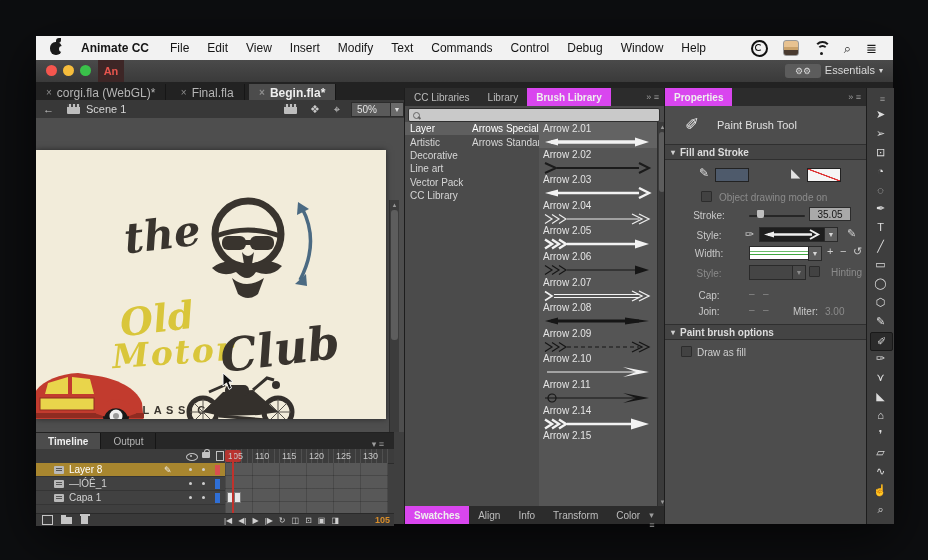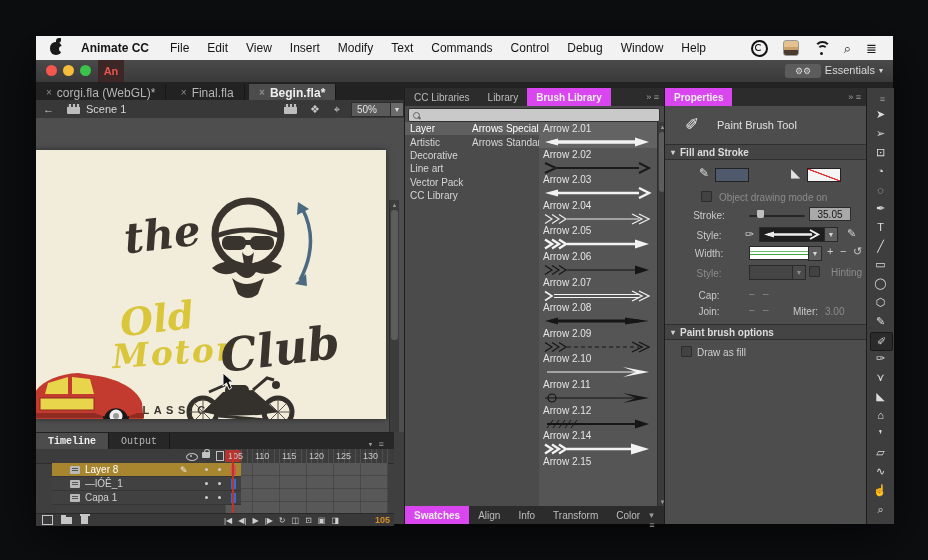--- a/index.html
+++ b/index.html
@@ -53,37 +53,37 @@
   #w-tagline{left:94px;top:254px;font-size:11px;letter-spacing:4.5px;color:#39342e;font-weight:bold;}
   #head-svg{left:150px;top:44px;}
   #car-svg{left:-4px;top:211px;}
   #moto-svg{left:145px;top:218px;}
   #cursor-svg{left:186px;top:222px;}
   #v-scroll{left:353px;top:82px;width:9px;height:314px;background:#3c3c3c;border-left:1px solid #2e2e2e;}
   #v-scroll .thumb{left:1px;top:10px;width:7px;height:130px;background:#5d5d5d;border-radius:3px;}
   .sc-ar{width:9px;height:9px;color:#9a9a9a;font-size:6px;display:flex;align-items:center;justify-content:center;}
   
   #timeline{left:0;top:396px;width:358px;height:92px;background:#3f3f3f;border-top:1px solid #222;}
-  #tl-tabs{left:0;top:0;width:358px;height:16px;background:#272727;display:flex;font-size:10px;color:#b5b5b5;font-family:Liberation Mono, monospace;}
+  #tl-tabs{left:0;top:0;width:358px;height:16px;background:#272727;display:flex;font-size:10px;color:#b5b5b5;}
   .tl-tab{padding:0 12px;display:flex;align-items:center;border-right:1px solid #161616;height:16px;}
   .tl-tab.active{background:#4c4c4c;color:#efefef;font-weight:bold;}
   #tl-header{left:0;top:16px;width:358px;height:14px;background:#3c3c3c;border-bottom:1px solid #2c2c2c;}
   .hdr-eye{left:150px;top:4px;width:10px;height:6px;border:1px solid #c3c3c3;border-radius:50%;}
   .hdr-eye::after{content:"";position:absolute;left:3px;top:1px;width:2px;height:2px;background:#c3c3c3;border-radius:50%;}
   .hdr-lock{left:166px;top:3px;width:8px;height:6px;background:#c3c3c3;border-radius:1px;}
   .hdr-lock::before{content:"";position:absolute;left:1.5px;top:-3px;width:4px;height:3px;border:1px solid #c3c3c3;border-bottom:0;border-radius:3px 3px 0 0;}
   .hdr-box{left:180px;top:2px;width:6px;height:8px;border:1px solid #c3c3c3;}
   #ruler{left:189px;top:16px;width:163px;height:14px;font-size:9px;color:#c9c9c9;
     background:repeating-linear-gradient(90deg,rgba(255,255,255,.10) 0 1px,transparent 1px 5.4px);}
   .ruler-num{position:absolute;top:2px;}
   #ph-badge{left:0px;top:1px;width:16px;height:12px;background:#b43530;border-radius:2px;}
   #grid{left:189px;top:30px;width:163px;height:50px;background:#585858;
     background-image:repeating-linear-gradient(90deg,rgba(0,0,0,.16) 0 1px,transparent 1px 27px),repeating-linear-gradient(180deg,transparent 0 12px,rgba(0,0,0,.18) 12px 13px);}
   #playhead{left:196px;top:17px;width:2px;height:63px;background:#c0322c;}
-  .layer-row{left:16px;width:189px;height:13px;background:#414141;border-bottom:1px solid #353535;display:flex;align-items:center;font-size:10px;color:#d2d2d2;}
+  .layer-row{left:0;width:189px;height:13px;background:#414141;border-bottom:1px solid #353535;display:flex;align-items:center;font-size:10px;color:#d2d2d2;}
   .layer-row.selected{background:#a8862f;color:#fff;}
   .l-ic{width:10px;height:8px;background:#b9b9b9;margin:0 5px 0 18px;border-radius:1px;position:relative;}
   .l-ic::after{content:"";position:absolute;left:2px;top:2px;width:6px;height:1px;background:#555;box-shadow:0 2px 0 #555;}
   .l-name{flex:0 0 auto;}
   .l-pencil{position:absolute;left:128px;font-size:9px;color:#f0f0f0;display:none;}
   .layer-row.editing .l-pencil{display:block;}
   .l-dot1,.l-dot2{position:absolute;width:3px;height:3px;border-radius:50%;background:#cfcfcf;top:5px;}
   .l-dot1{left:153px;}.l-dot2{left:166px;}
   .l-chip{position:absolute;left:179px;top:1.5px;width:5px;height:10px;}
   .kf{position:absolute;width:5px;height:9px;background:#e8e8e8;border:1px solid #777;}
@@ -518,32 +518,20 @@
         <div class="arrow-row">
           <span class="arrow-label">Arrow 2.11</span>
           <span class="arrow-art"><svg width="112" height="12" viewBox="0 0 112 12">
               <circle cx="9" cy="6" r="4" fill="none" stroke="#161616" stroke-width="1.2"></circle>
               <line x1="2" y1="6" x2="16" y2="6" stroke="#161616" stroke-width="1"></line>
               <line x1="16" y1="6" x2="96" y2="6" stroke="#161616" stroke-width="1.1"></line>
               <path d="M106,6 L80,1 L93,6 L80,11 Z" fill="#161616"></path>
             </svg></span>
         </div>
 
-        <div class="arrow-row">
-          <span class="arrow-label">Arrow 2.12</span>
-          <span class="arrow-art"><svg width="112" height="12" viewBox="0 0 112 12">
-              <line x1="4" y1="10" x2="10" y2="2" stroke="#161616" stroke-width="1"></line>
-              <line x1="10" y1="10" x2="16" y2="2" stroke="#161616" stroke-width="1"></line>
-              <line x1="16" y1="10" x2="22" y2="2" stroke="#161616" stroke-width="1"></line>
-              <line x1="22" y1="10" x2="28" y2="2" stroke="#161616" stroke-width="1"></line>
-              <line x1="28" y1="10" x2="34" y2="2" stroke="#161616" stroke-width="1"></line>
-              <line x1="4" y1="6" x2="96" y2="6" stroke="#161616" stroke-width="1.8"></line>
-              <polygon points="106,6 92,1.5 92,10.5" fill="#161616"></polygon>
-            </svg></span>
-        </div>
 
 
         <div class="arrow-row">
           <span class="arrow-label">Arrow 2.14</span>
           <span class="arrow-art"><svg width="112" height="12" viewBox="0 0 112 12">
               <polyline points="2,1.5 9,6 2,10.5" fill="none" stroke="#f2f2f2" stroke-width="2.4"></polyline>
               <polyline points="9,1.5 16,6 9,10.5" fill="none" stroke="#f2f2f2" stroke-width="2.4"></polyline>
               <polyline points="16,1.5 23,6 16,10.5" fill="none" stroke="#f2f2f2" stroke-width="2.4"></polyline>
               <line x1="24" y1="6" x2="96" y2="6" stroke="#f2f2f2" stroke-width="2.4"></line>
               <polygon points="106,6 88,0.5 88,11.5" fill="#f2f2f2"></polygon>

